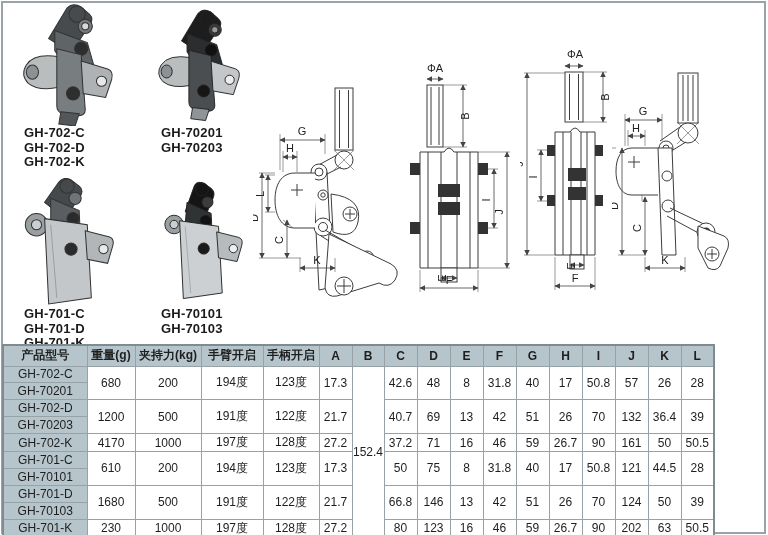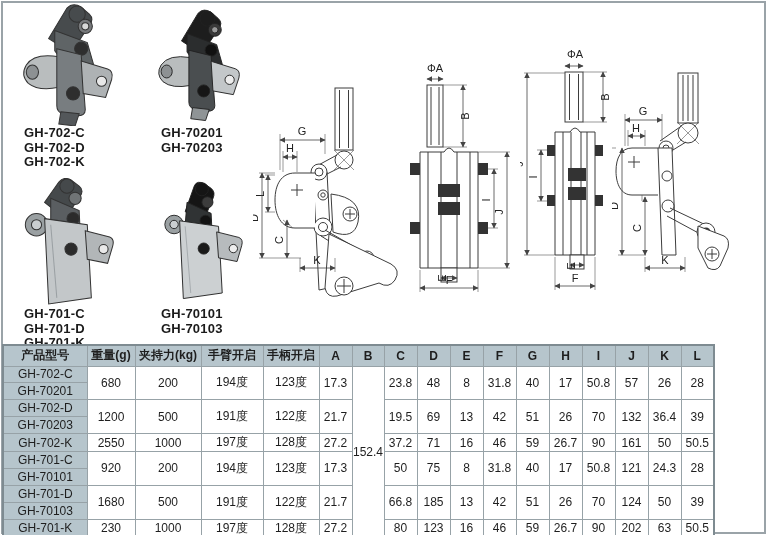--- a/index.html
+++ b/index.html
@@ -393,103 +393,103 @@
       </thead>
     <tbody>
         <tr>
           <td class="model">GH-702-C</td>
           <td rowspan="2">680</td>
           <td rowspan="2">200</td>
           <td rowspan="2">194度</td>
           <td rowspan="2">123度</td>
           <td rowspan="2">17.3</td>
           <td rowspan="10" class="bcol">152.4</td>
-          <td rowspan="2">23.8</td>
+          <td rowspan="2">42.6</td>
           <td rowspan="2">48</td>
           <td rowspan="2">8</td>
           <td rowspan="2">31.8</td>
           <td rowspan="2">40</td>
           <td rowspan="2">17</td>
           <td rowspan="2">50.8</td>
           <td rowspan="2">57</td>
           <td rowspan="2">26</td>
           <td rowspan="2">28</td>
         </tr>
         <tr>
           <td class="model">GH-70201</td>
         </tr>
         <tr>
           <td class="model">GH-702-D</td>
           <td rowspan="2">1200</td>
           <td rowspan="2">500</td>
           <td rowspan="2">191度</td>
           <td rowspan="2">122度</td>
           <td rowspan="2">21.7</td>
-          <td rowspan="2">19.5</td>
+          <td rowspan="2">40.7</td>
           <td rowspan="2">69</td>
           <td rowspan="2">13</td>
           <td rowspan="2">42</td>
           <td rowspan="2">51</td>
           <td rowspan="2">26</td>
           <td rowspan="2">70</td>
           <td rowspan="2">132</td>
           <td rowspan="2">36.4</td>
           <td rowspan="2">39</td>
         </tr>
         <tr>
           <td class="model">GH-70203</td>
         </tr>
         <tr>
           <td class="model">GH-702-K</td>
-          <td>2550</td>
+          <td>4170</td>
           <td>1000</td>
           <td>197度</td>
           <td>128度</td>
           <td>27.2</td>
           <td>37.2</td>
           <td>71</td>
           <td>16</td>
           <td>46</td>
           <td>59</td>
           <td>26.7</td>
           <td>90</td>
           <td>161</td>
           <td>50</td>
           <td>50.5</td>
         </tr>
         <tr>
           <td class="model">GH-701-C</td>
-          <td rowspan="2">920</td>
+          <td rowspan="2">610</td>
           <td rowspan="2">200</td>
           <td rowspan="2">194度</td>
           <td rowspan="2">123度</td>
           <td rowspan="2">17.3</td>
           <td rowspan="2">50</td>
           <td rowspan="2">75</td>
           <td rowspan="2">8</td>
           <td rowspan="2">31.8</td>
           <td rowspan="2">40</td>
           <td rowspan="2">17</td>
           <td rowspan="2">50.8</td>
           <td rowspan="2">121</td>
-          <td rowspan="2">24.3</td>
+          <td rowspan="2">44.5</td>
           <td rowspan="2">28</td>
         </tr>
         <tr>
           <td class="model">GH-70101</td>
         </tr>
         <tr>
           <td class="model">GH-701-D</td>
           <td rowspan="2">1680</td>
           <td rowspan="2">500</td>
           <td rowspan="2">191度</td>
           <td rowspan="2">122度</td>
           <td rowspan="2">21.7</td>
           <td rowspan="2">66.8</td>
-          <td rowspan="2">185</td>
+          <td rowspan="2">146</td>
           <td rowspan="2">13</td>
           <td rowspan="2">42</td>
           <td rowspan="2">51</td>
           <td rowspan="2">26</td>
           <td rowspan="2">70</td>
           <td rowspan="2">124</td>
           <td rowspan="2">50</td>
           <td rowspan="2">39</td>
         </tr>
         <tr>

